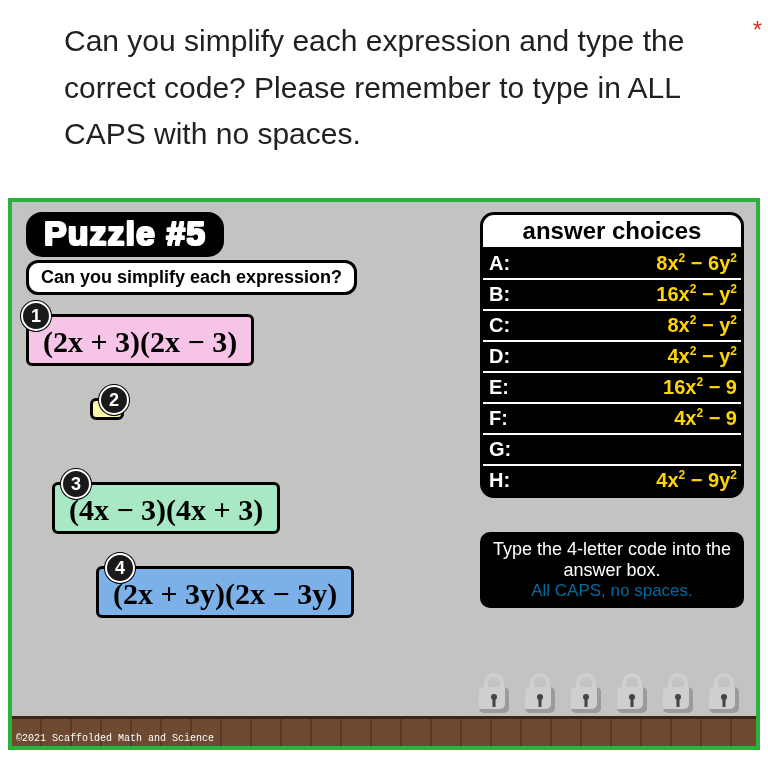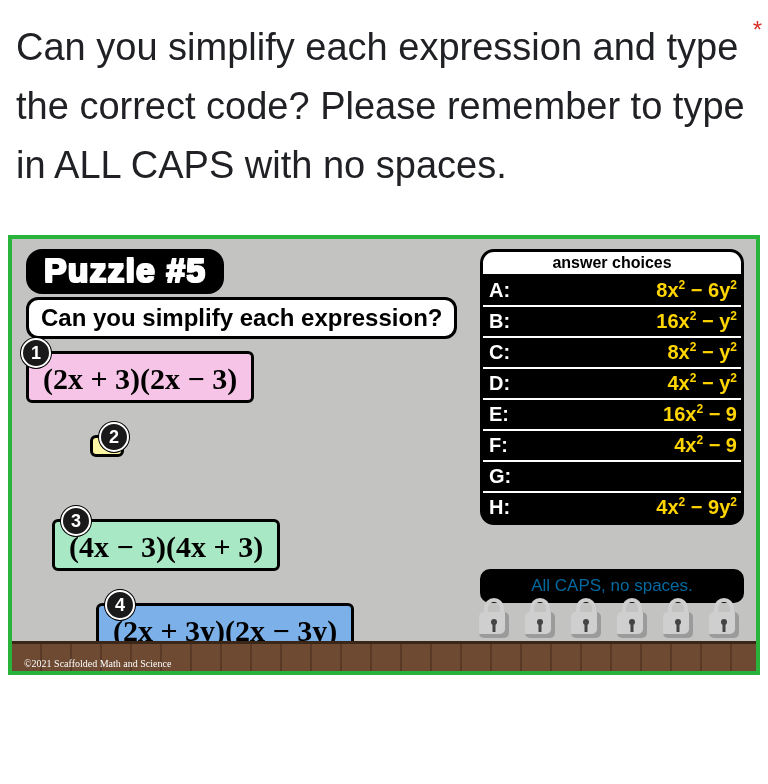--- a/index.html
+++ b/index.html
@@ -7,39 +7,40 @@
     font-family: Arial, Helvetica, sans-serif;
     width: 768px;
     background: #fff;
     color: #000;
   }
   .question-area {
     padding: 18px 16px 24px 16px;
     position: relative;
   }
   .question-text {
-    font-size: 38px;
+    font-size: 30px;
     line-height: 1.55;
     color: #202124;
     font-weight: 400;
+    margin-left: 48px;
   }
   .req-star {
     position: absolute;
     right: 6px;
     top: 16px;
     color: #d93025;
     font-size: 24px;
   }
   .puzzle-wrap {
     width: 752px;
     margin: 16px 8px 0 8px;
     border: 4px solid #29b33a;
     position: relative;
     background: #bdbdbd;
-    height: 440px;
+    height: 552px;
     overflow: hidden;
   }
   .brick-bg {
     position: absolute; inset:0;
     background:
       linear-gradient(#c7c7c5, #c7c7c5) 0 0/100% 100%,
       repeating-linear-gradient(to bottom, transparent 0 46px, #9a9a96 46px 50px),
       repeating-linear-gradient(to right, transparent 0 96px, #9a9a96 96px 100px);
     background-blend-mode: normal, multiply, multiply;
     filter: contrast(0.95);
@@ -63,21 +64,21 @@
     text-shadow: -1px -1px 0 #fff,1px -1px 0 #fff,-1px 1px 0 #fff,1px 1px 0 #fff;
   }
   .sub-pill {
     position: absolute;
     top: 58px; left: 14px;
     background: #fff;
     border: 3px solid #000;
     border-radius: 12px;
     padding: 4px 12px;
     font-family: "Comic Sans MS", cursive, sans-serif;
-    font-size: 24px;
+    font-size: 18px;
     font-weight: 600;
   }
   .prob-card {
     position: absolute;
     border: 3px solid #000;
     border-radius: 6px;
     font-family: Georgia, "Times New Roman", serif;
     font-size: 30px;
     font-weight: 600;
     padding: 10px 14px 6px 14px;
@@ -107,21 +108,21 @@
     top: 10px; right: 12px;
     width: 264px;
     border: 3px solid #000;
     border-radius: 14px;
     background:#000;
     overflow:hidden;
   }
   .answer-title {
     background:#fff;
     font-family: "Comic Sans MS", cursive, sans-serif;
-    font-size: 16px;
+    font-size: 24px;
     font-weight:700;
     text-align:center;
     padding: 2px 0;
     border-bottom: 2px solid #000;
   }
   .ans-row {
     display:flex;
     border-top: 2px solid #fff;
     font-family: Arial, sans-serif;
   }
@@ -192,23 +193,23 @@
     width:3px; height:8px; background:#444;
     position:absolute; top:12px; left:50%; transform:translateX(-50%);
   }
   .lock-tag {
     width: 36px; height: 12px;
     margin: 3px auto 0 auto;
     border-radius: 3px;
     box-shadow: 0 1px 0 rgba(0,0,0,.4);
   }
   .copyright {
-    position:absolute; left:12px; bottom:2px;
+    position:absolute; left:4px; bottom:2px;
     font-size: 10px; color:#fff;
-    font-family: Liberation Serif, serif;
+    font-family: Liberation Mono, monospace;
   }
 </style>
 </head>
 <body>
 
 <div class="question-area">
   <span class="req-star">*</span>
   <p class="question-text">Can you simplify each expression and type the correct code? Please remember to type in ALL CAPS with no spaces.</p>
 </div>
 
@@ -265,20 +266,21 @@
           <div class="ans-letter">G:</div>
         </div>
         <div class="ans-row">
           <div class="ans-letter">H:</div>
           <div class="ans-val">4x<sup>2</sup> − 9y<sup>2</sup></div>
         </div>
       </div>
   </div>
 
   <div class="hint-box">
+    <div class="hint-line1">Type the 4-letter code into the answer box.</div>
     <div class="hint-line2">All CAPS, no spaces.</div>
   </div>
 
   <div class="locks" id="lock-row">
       <div class="lock">
         <div class="lock-shackle"></div>
         <div class="lock-body">
           <div class="lock-hole"></div>
           <div class="lock-slot"></div>
         </div>

